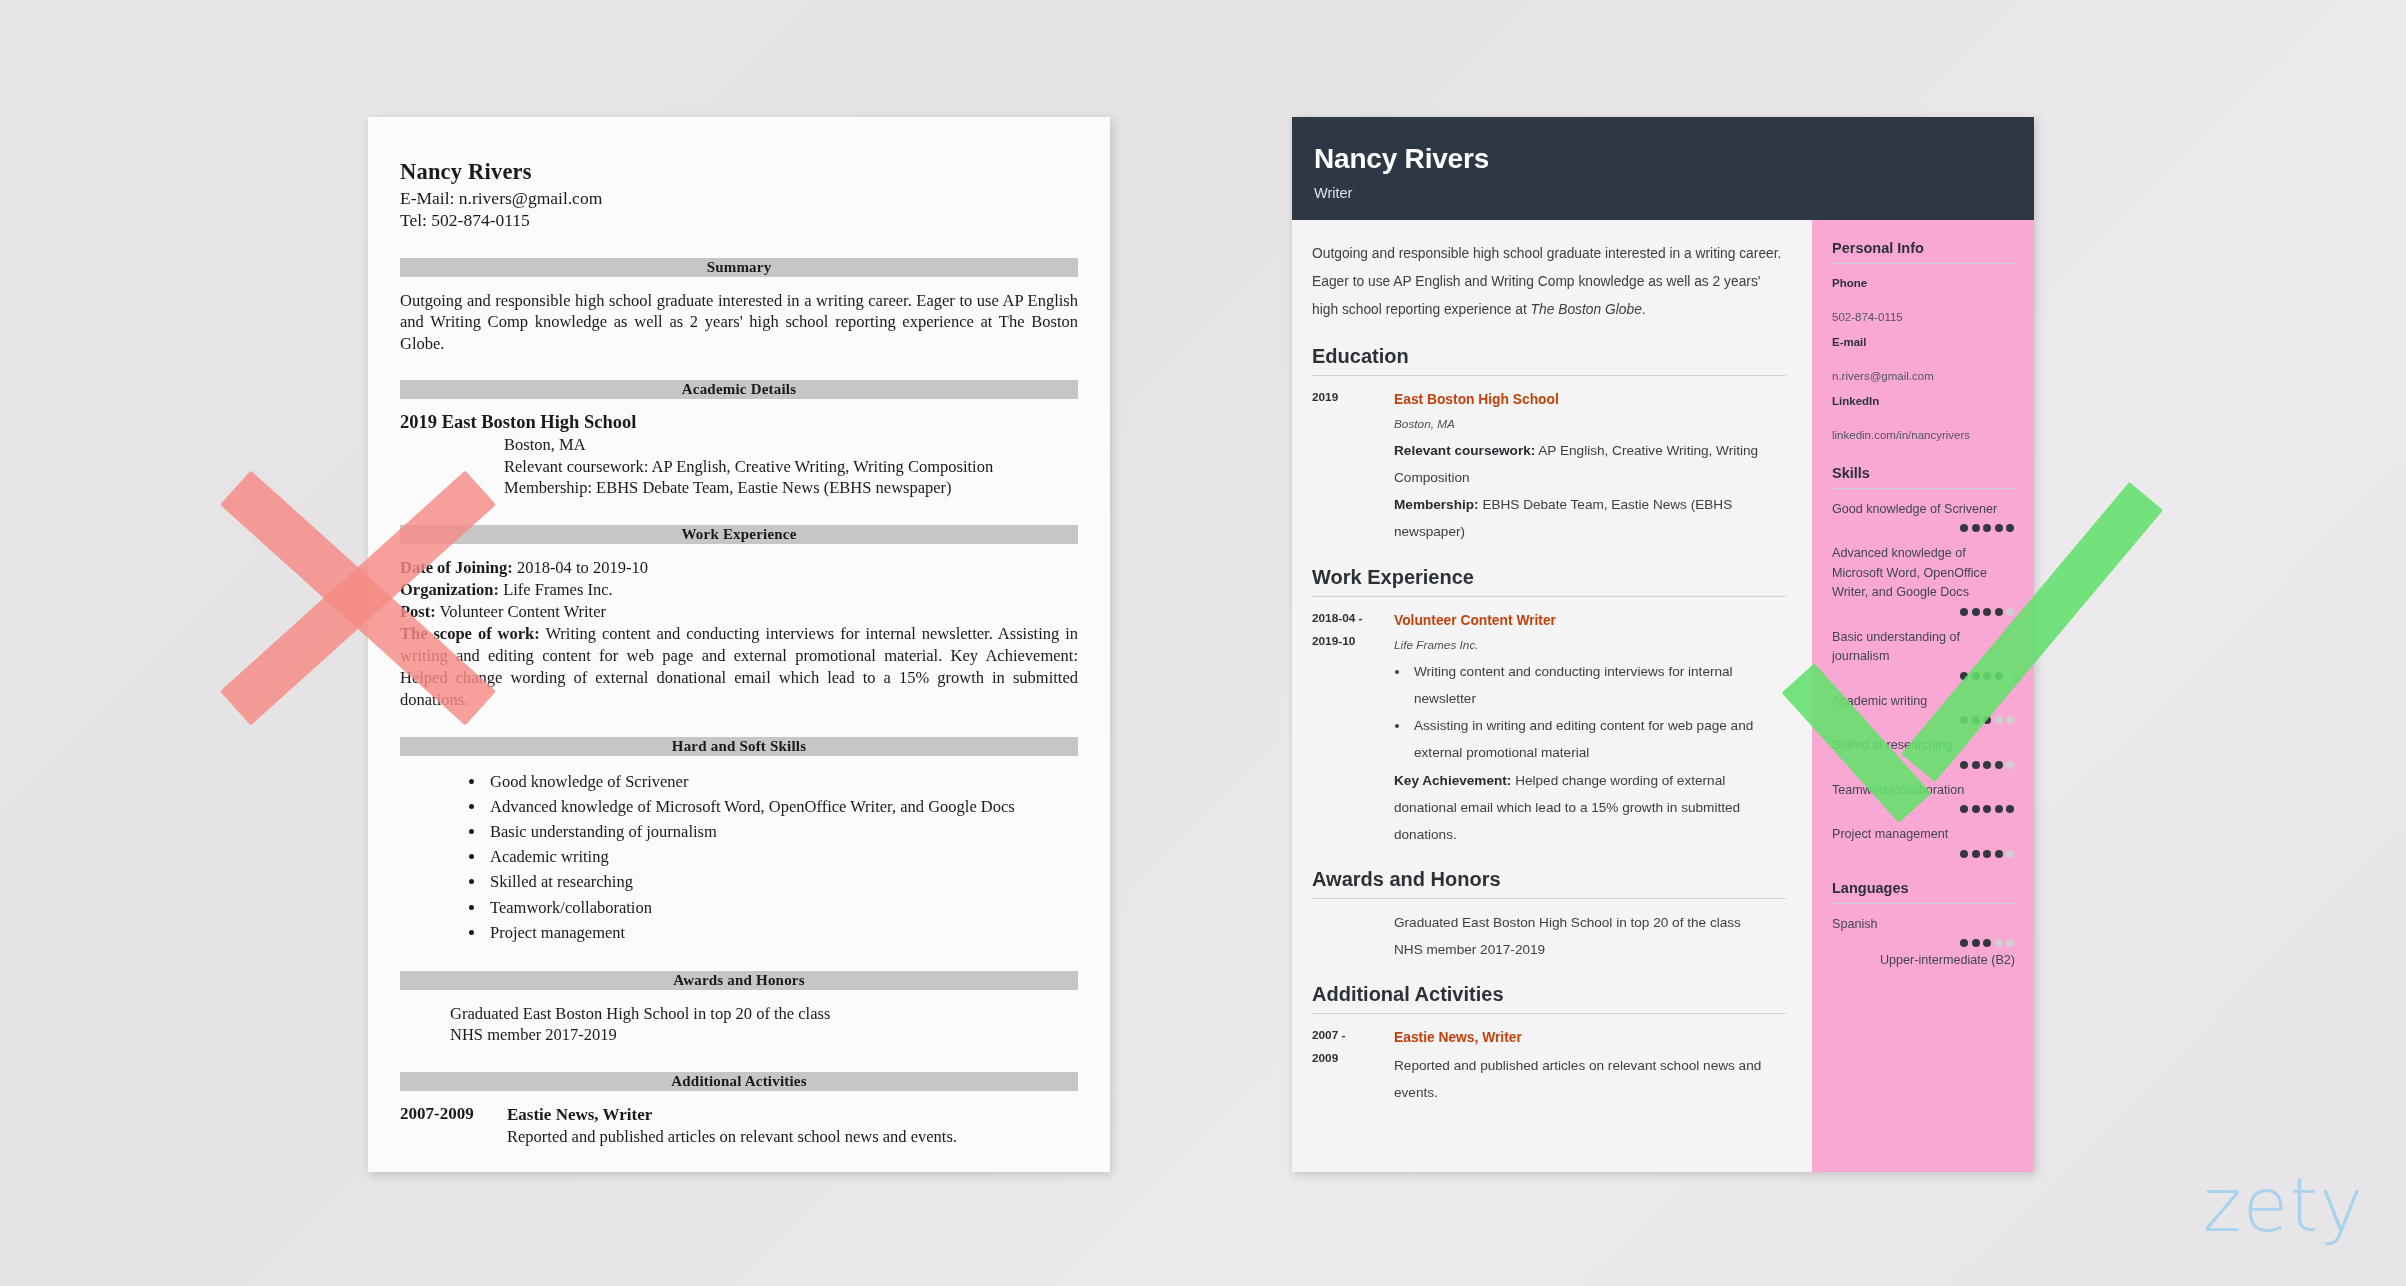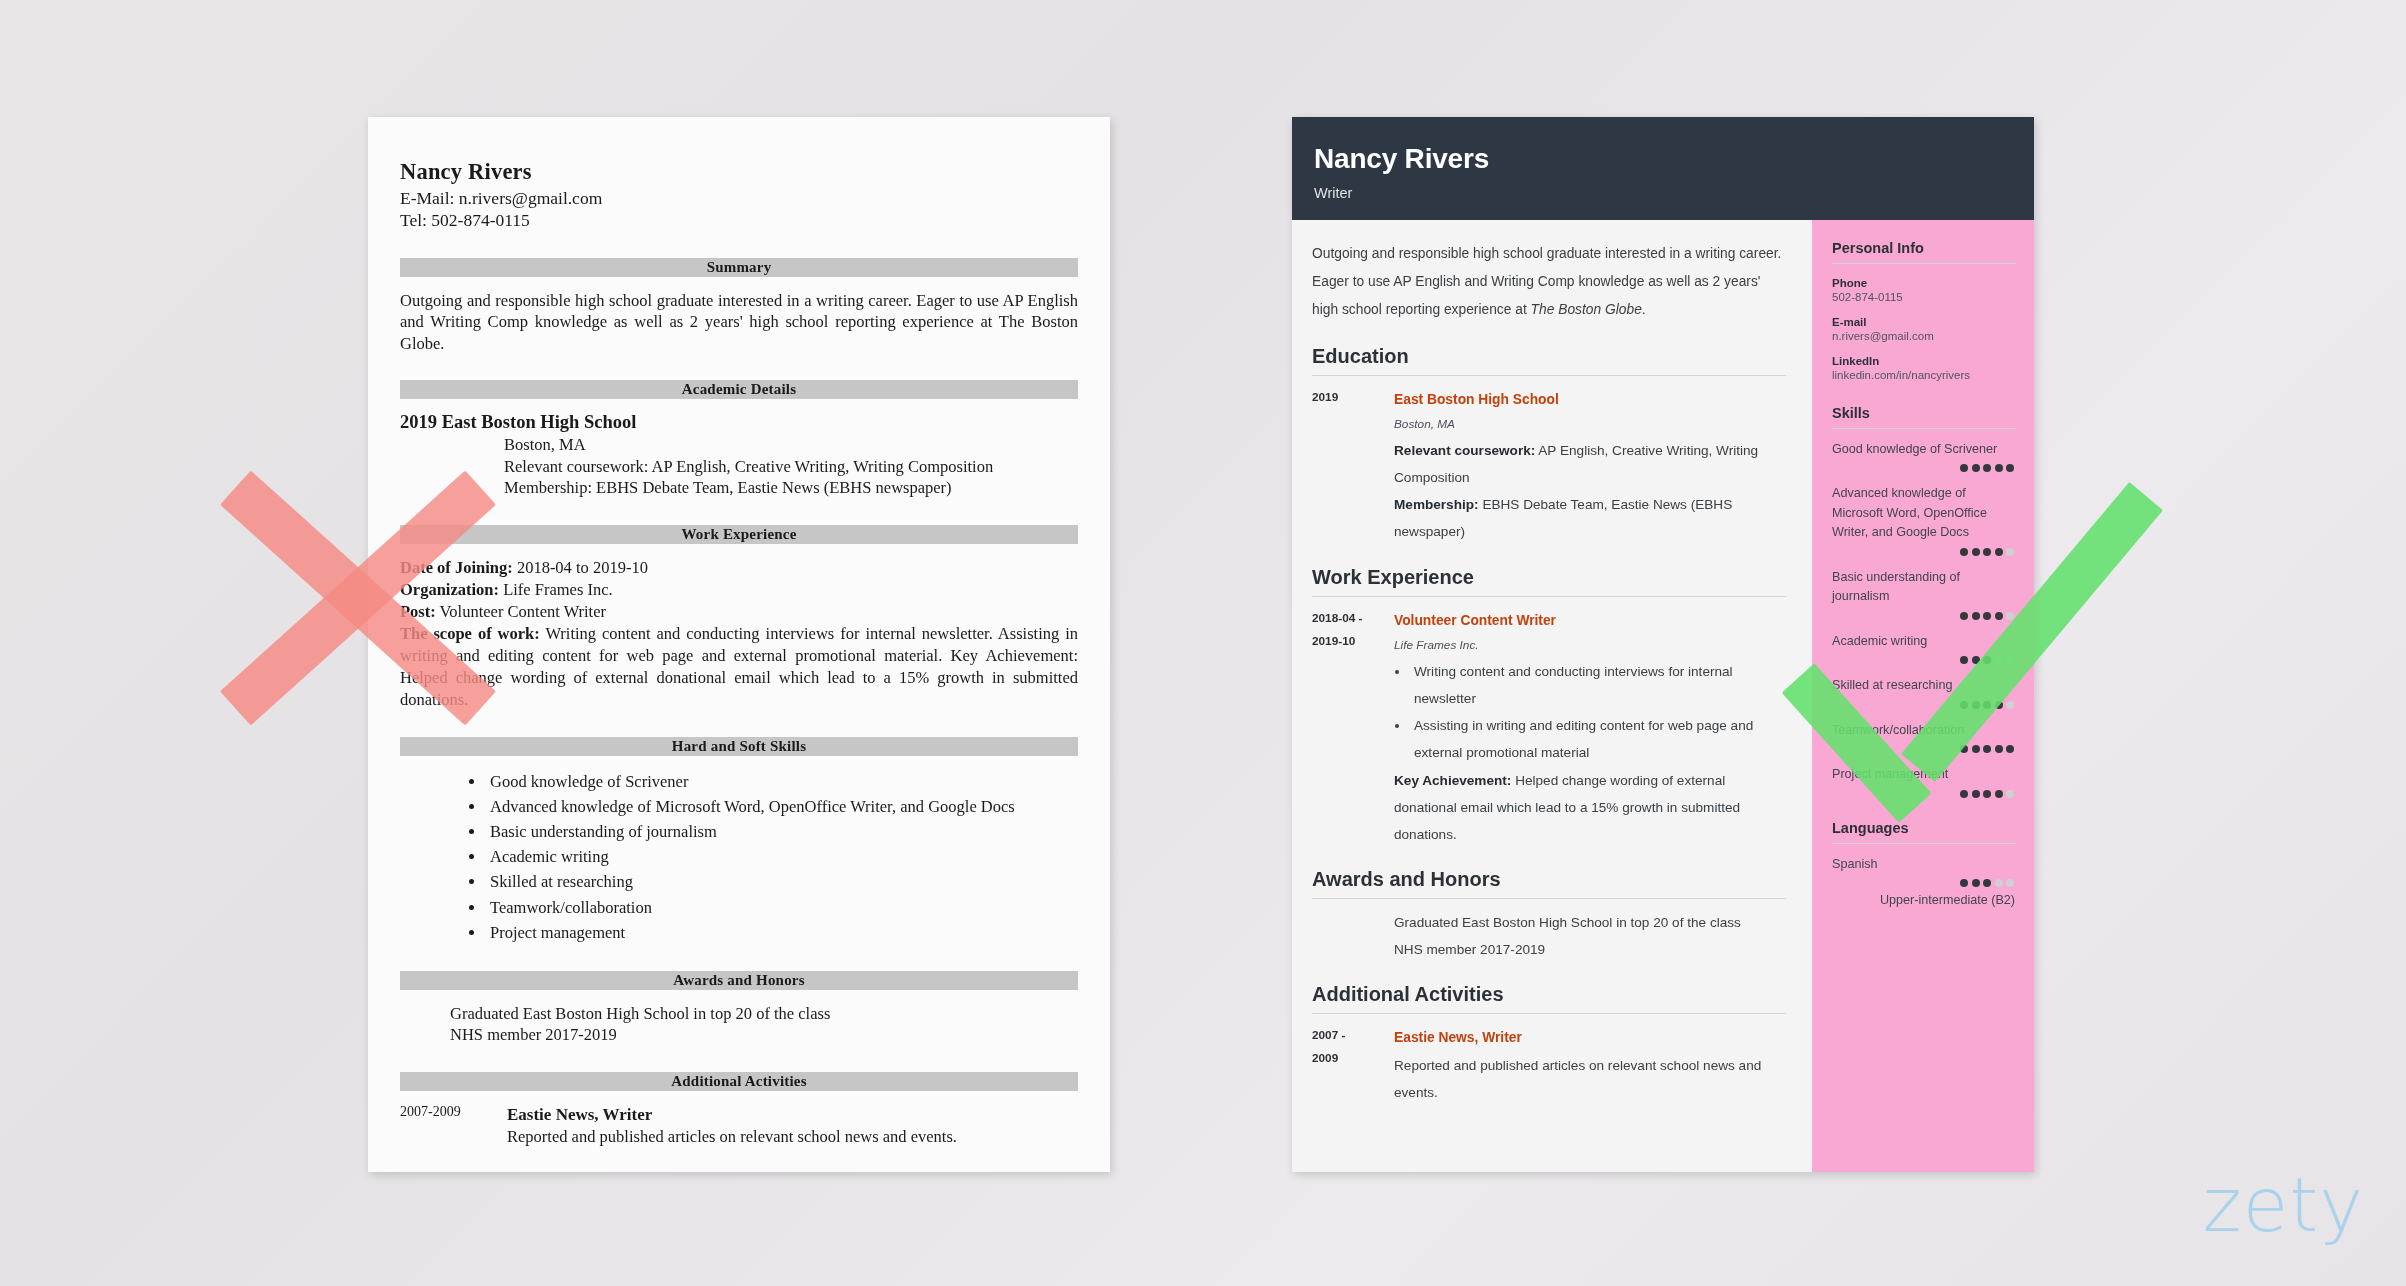--- a/index.html
+++ b/index.html
@@ -58,21 +58,21 @@
     margin-bottom: 1px;
   }
   .bad-indent { padding-left: 104px; font-size: 16.5px; line-height: 1.31; }
   .bad-we { font-size: 16.5px; line-height: 1.33; }
   .bad-we b { font-weight: bold; }
   .bad-scope { text-align: justify; font-size: 16.5px; line-height: 1.34; margin-top: 0; }
   .bad-list { margin: 0 0 0 86px; font-size: 16.5px; line-height: 1.52; }
   .bad-list li { padding-left: 4px; }
   .bad-awards { padding-left: 50px; font-size: 16.5px; line-height: 1.31; }
   .bad-act { display: flex; font-size: 16.5px; }
-  .bad-act-date { width: 107px; font-weight: normal; font-size: 14px; flex-shrink: 0; }
+  .bad-act-date { width: 107px; font-weight: bold; font-size: 17px; flex-shrink: 0; }
   .bad-act-body { line-height: 1.32; }
   .bad-act-title { font-weight: bold; font-size: 17px; }
 
   
   .resume-good {
     position: absolute;
     left: 1292px;
     top: 117px;
     width: 742px;
     height: 1055px;
@@ -136,21 +136,21 @@
 
   
   .side-title {
     font-size: 14.5px;
     font-weight: bold;
     color: #2c3138;
     padding-bottom: 7px;
   }
   .side-rule { border-bottom: 1px solid #d2d2d2; margin-bottom: 11px; }
   .side-label { font-size: 11.5px; font-weight: bold; color: #2c3138; margin-top: 13px; }
-  .side-value { font-size: 11.5px; color: #50565c; margin-top: 2px; }
+  .side-value { font-size: 11.5px; color: #50565c; margin-top: 22px; }
 
   .skill { margin-bottom: 12px; }
   .skill-name { font-size: 12.6px; color: #41464c; line-height: 1.55; }
   .dots { display: flex; justify-content: flex-end; gap: 3.5px; margin-top: 5px; padding-right: 2px; }
   .dot { width: 8px; height: 8px; border-radius: 50%; background: #ced0d2; }
   .dot.on { background: #32383e; }
   .lang-level { font-size: 12.6px; color: #41464c; text-align: right; margin-top: 6px; padding-right: 1px; }
 
   
   .mark { position: absolute; pointer-events: none; }

